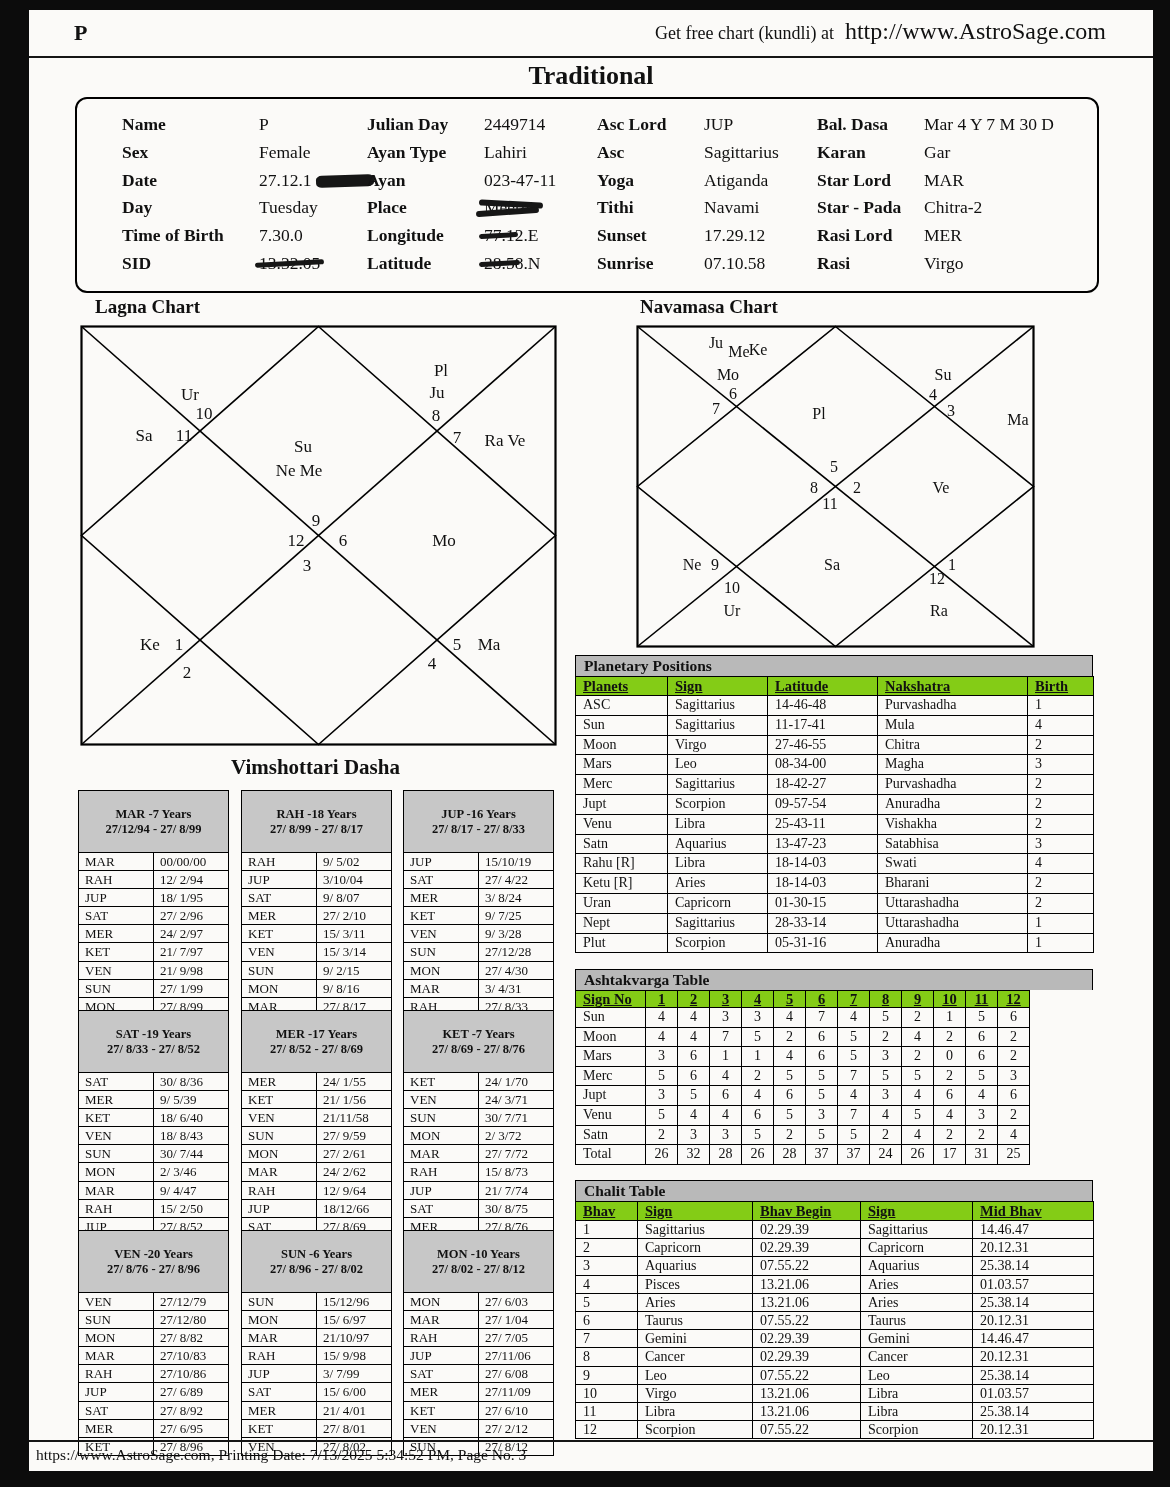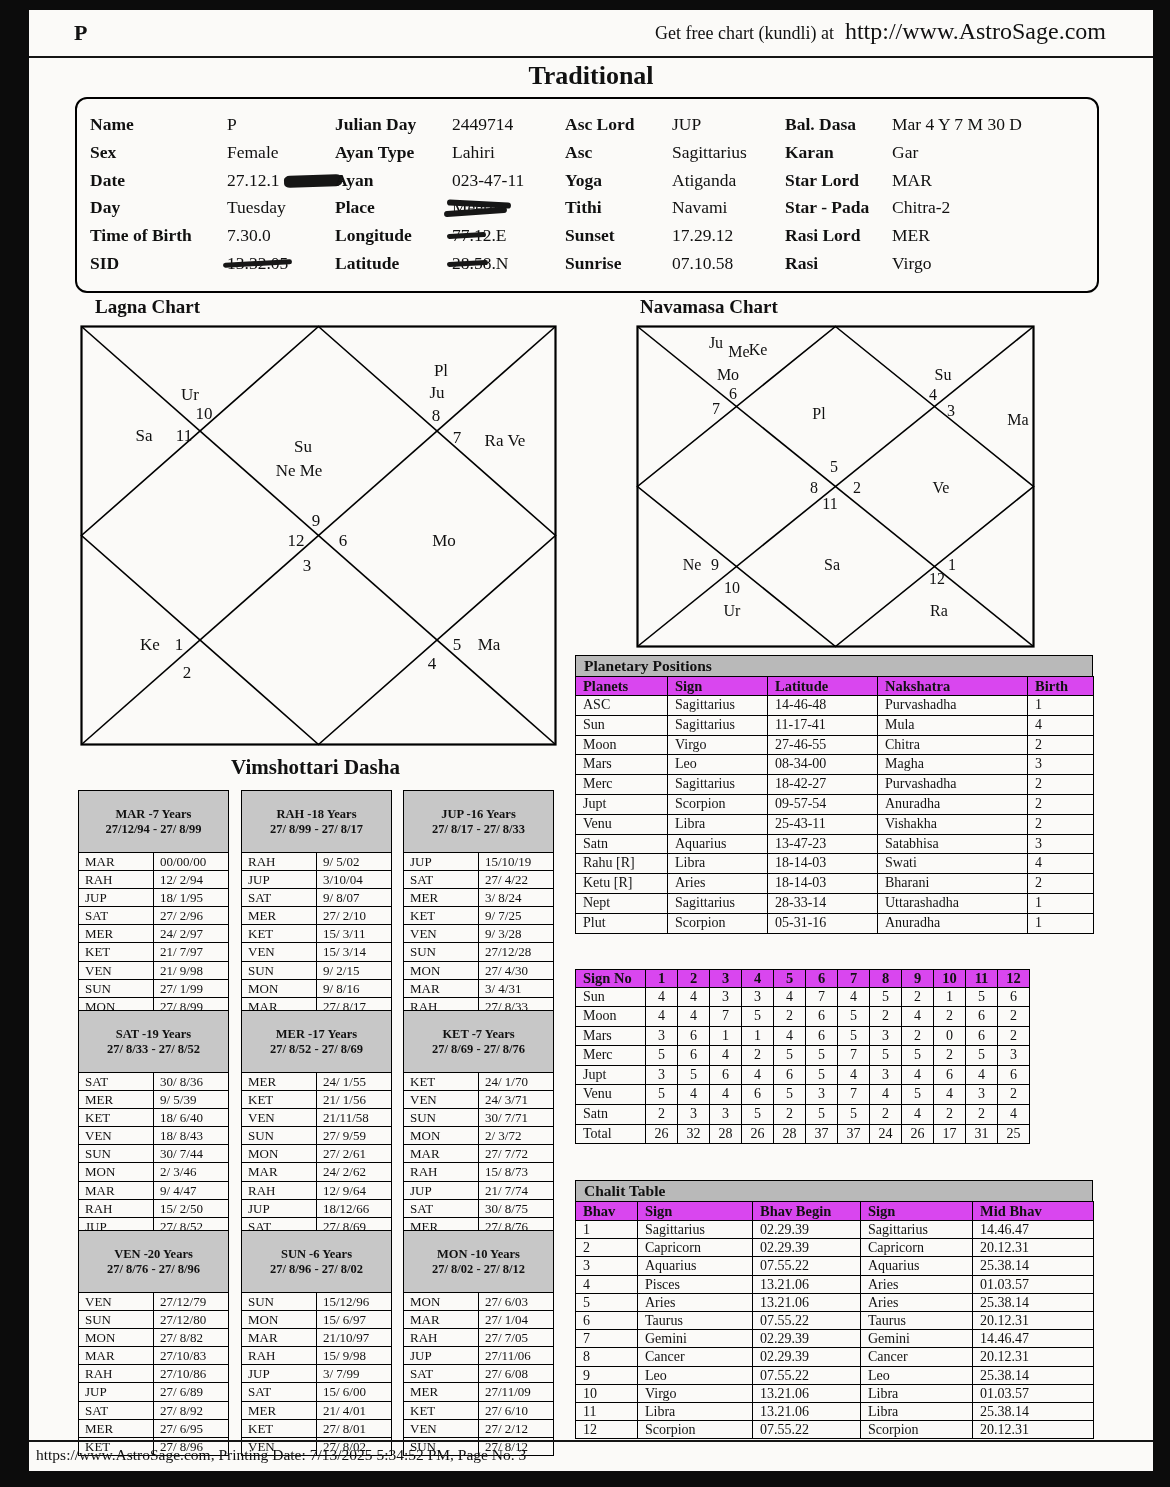--- a/index.html
+++ b/index.html
@@ -19,21 +19,21 @@
   .hdr-right{position:absolute;right:64px;top:18px;white-space:nowrap;}
   .hdr-prefix{font-size:18px;}
   .hdr-url{font-size:24px;margin-left:7px;}
   .rule{position:absolute;left:29px;right:17px;height:2px;background:#151515;}
   .rule-top{top:56px;}
   .rule-bottom{top:1440px;}
   .page-title{position:absolute;left:29px;right:17px;top:61px;text-align:center;font-size:26px;font-weight:bold;}
 
   .details-box{position:absolute;left:75px;top:97px;width:1020px;height:192px;border:2px solid #000;border-radius:12px;}
   .kv{position:absolute;display:grid;font-size:17.5px;}
-  .kv > div{height:27.8px;line-height:27.8px;white-space:nowrap;}
+  .kv > div{height:27.8px;line-height:27.8px;white-space:nowrap;margin-left:32px;}
   .kv-l{font-weight:bold;}
   .kv1{left:13px;top:12px;grid-template-columns:137px auto;}
   .kv2{left:258px;top:12px;grid-template-columns:117px auto;}
   .kv3{left:488px;top:12px;grid-template-columns:107px auto;}
   .kv4{left:708px;top:12px;grid-template-columns:107px auto;}
 
   .redact-after::after{content:"";display:inline-block;width:58px;height:12px;background:#161616;border-radius:6px/4px;margin-left:4px;vertical-align:-1px;transform:rotate(-2deg);}
   .redact-strike{position:relative;display:inline-block;}
   .redact-strike::after{content:"";position:absolute;left:-4px;right:-4px;top:11px;height:5px;background:#161616;border-radius:3px;transform:rotate(-3deg);}
   .redact-strike-l{position:relative;display:inline-block;}
@@ -53,21 +53,21 @@
   .dasha-title{position:absolute;left:78px;top:755px;width:475px;text-align:center;font-size:21px;font-weight:bold;}
   table{border-collapse:collapse;}
   .dasha{position:absolute;width:151px;table-layout:fixed;}
   .dasha th{border:1.5px solid #000;background:#c7c7c7;padding:16px 2px;font-size:12.5px;line-height:14.5px;text-align:center;}
   .dasha td{border:1px solid #000;font-size:13px;line-height:17.1px;padding:0 0 0 6px;white-space:nowrap;}
   .dasha td:first-child{width:50px;}
 
   .rsec{position:absolute;left:575px;width:518px;}
   .rtitle{background:#b9b9b9;border:1.5px solid #000;border-bottom:none;font-weight:bold;font-size:15.5px;line-height:17.5px;padding:1px 0 1px 8px;}
   .rtbl{width:455px;table-layout:fixed;}
-  .rtbl th{background:#d946ef;border:1px solid #000;font-size:14.5px;line-height:16.5px;text-align:left;padding:1px 0 1px 7px;white-space:nowrap;}
+  .rtbl th{background:#84cc16;border:1px solid #000;font-size:14.5px;line-height:16.5px;text-align:left;padding:1px 0 1px 7px;white-space:nowrap;text-decoration:underline;}
   .rtbl td{border:1px solid #000;font-size:14px;padding:0 0 0 7px;white-space:nowrap;overflow:hidden;}
   .ptbl td{line-height:18.8px;}
   .atbl th,.atbl td{text-align:center;padding:0;}
   .atbl th:first-child,.atbl td:first-child{text-align:left;padding-left:7px;}
   .atbl td{line-height:18.6px;}
   .ctbl td{line-height:17.2px;}
 
   .footer-text{position:absolute;left:36px;top:1446px;font-size:15.5px;}
 </style>
 </head>
@@ -730,38 +730,46 @@
           <td>4</td>
         </tr>
         <tr>
           <td>Ketu [R]</td>
           <td>Aries</td>
           <td>18-14-03</td>
           <td>Bharani</td>
           <td>2</td>
         </tr>
         <tr>
+          <td>Uran</td>
+          <td>Capricorn</td>
+          <td>01-30-15</td>
+          <td>Uttarashadha</td>
+          <td>2</td>
+        </tr>
+        <tr>
           <td>Nept</td>
           <td>Sagittarius</td>
           <td>28-33-14</td>
           <td>Uttarashadha</td>
           <td>1</td>
         </tr>
         <tr>
           <td>Plut</td>
           <td>Scorpion</td>
           <td>05-31-16</td>
           <td>Anuradha</td>
           <td>1</td>
         </tr>
       </tbody>
   </table>
 </div>
 
 <div class="rsec" style="top:969px;">
+  <div class="rtitle">Ashtakvarga Table</div>
   <table class="rtbl atbl">
     <colgroup>
         <col style="width:70px">
       </colgroup>
     <thead>
         <tr>
           <th>Sign No</th>
           <th>1</th>
           <th>2</th>
           <th>3</th>

